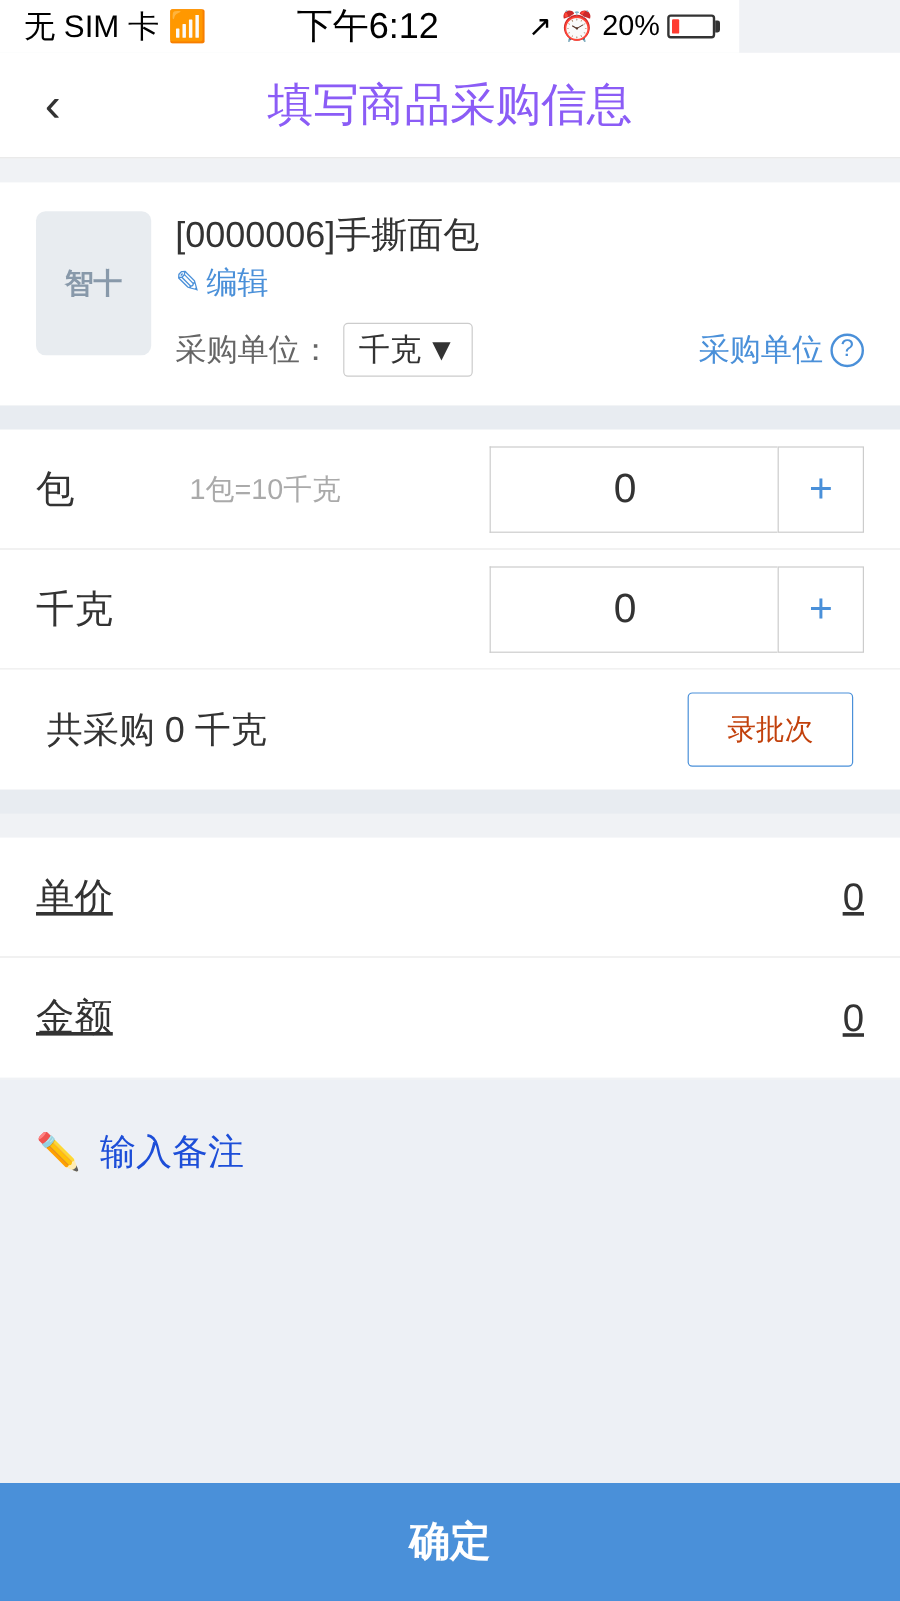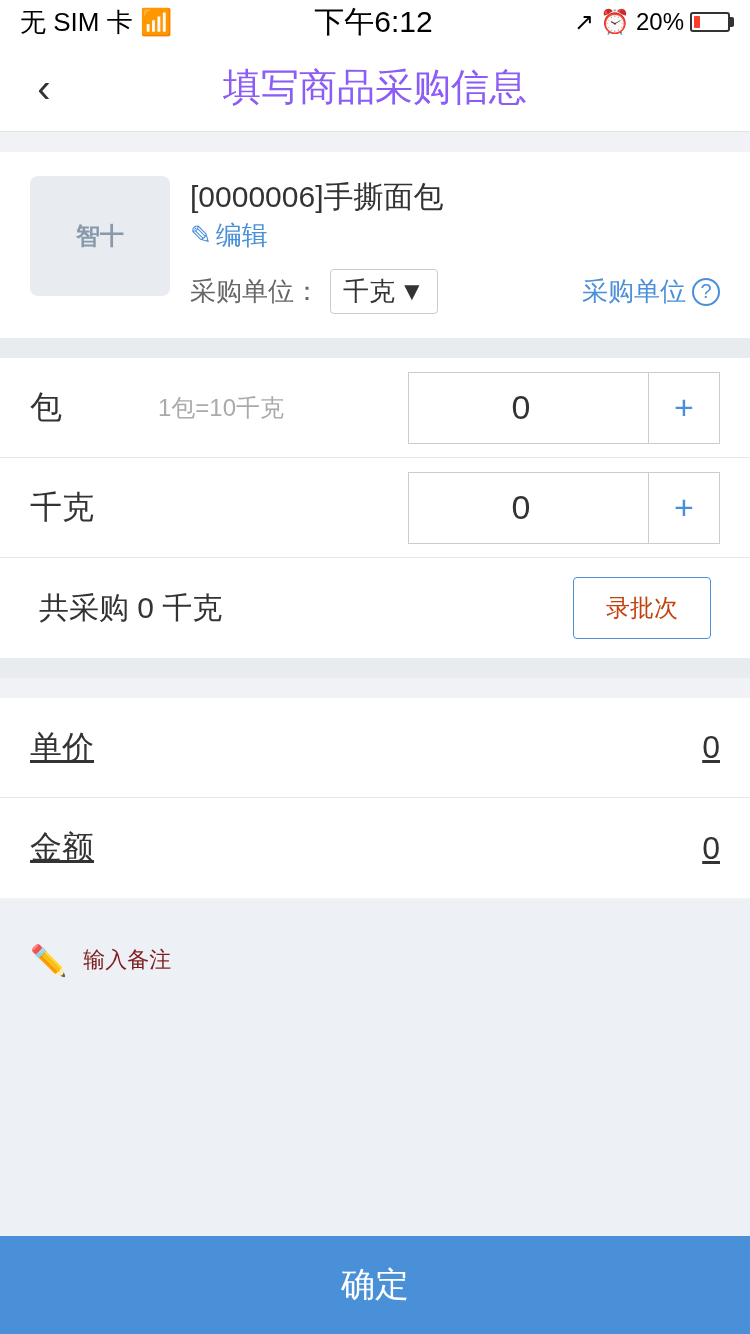--- a/index.html
+++ b/index.html
@@ -8,21 +8,21 @@
       width: 750px;
       min-height: 1334px;
       font-family: -apple-system, "PingFang SC", "Helvetica Neue", sans-serif;
       background: #f0f2f5;
       font-size: 32px;
       color: #333;
     }
 
     
     .status-bar {
-      width: 750px;
+      width: 616px;
       height: 44px;
       background: #fff;
       display: flex;
       align-items: center;
       justify-content: space-between;
       padding: 0 20px;
       font-size: 26px;
       color: #000;
     }
     .status-left { display: flex; align-items: center; gap: 8px; }
@@ -81,21 +81,21 @@
     
     .product-card {
       background: #fff;
       margin-top: 20px;
       padding: 24px 30px;
       display: flex;
       align-items: flex-start;
       gap: 20px;
     }
     .product-thumb {
-      width: 140px; height: 120px;
+      width: 96px; height: 120px;
       background: #e8ecf0;
       border-radius: 8px;
       display: flex; align-items: center; justify-content: center;
       flex-shrink: 0;
       color: #8899aa;
       font-size: 24px;
       font-weight: bold;
     }
     .product-info { flex: 1; }
     .product-header {
@@ -221,21 +221,21 @@
 
     
     .notes-section {
       background: #edf0f5;
       margin-top: 2px;
       padding: 28px 30px;
       display: flex; align-items: center; gap: 16px;
       min-height: 120px;
     }
     .notes-icon { font-size: 30px; color: #aaa; }
-    .notes-text { font-size: 22px; color: #7f1d1d; }
+    .notes-text { font-size: 30px; color: #1d4ed8; }
 
     
     .empty-space {
       flex: 1;
       background: #edf0f5;
       min-height: 400px;
     }
 
     
     .confirm-bar {
@@ -243,21 +243,21 @@
       height: 98px;
       background: #4a90d9;
       display: flex; align-items: center; justify-content: center;
       position: fixed;
       bottom: 0; left: 0;
       cursor: pointer;
     }
     .confirm-btn-text {
       font-size: 34px;
       color: #fff;
-      font-weight: 400;
+      font-weight: 700;
     }
   </style>
 </head>
 <body>
 
 <div class="status-bar">
   <div class="status-left">
     <span>无 SIM 卡</span>
     <span>📶</span>
   </div>

